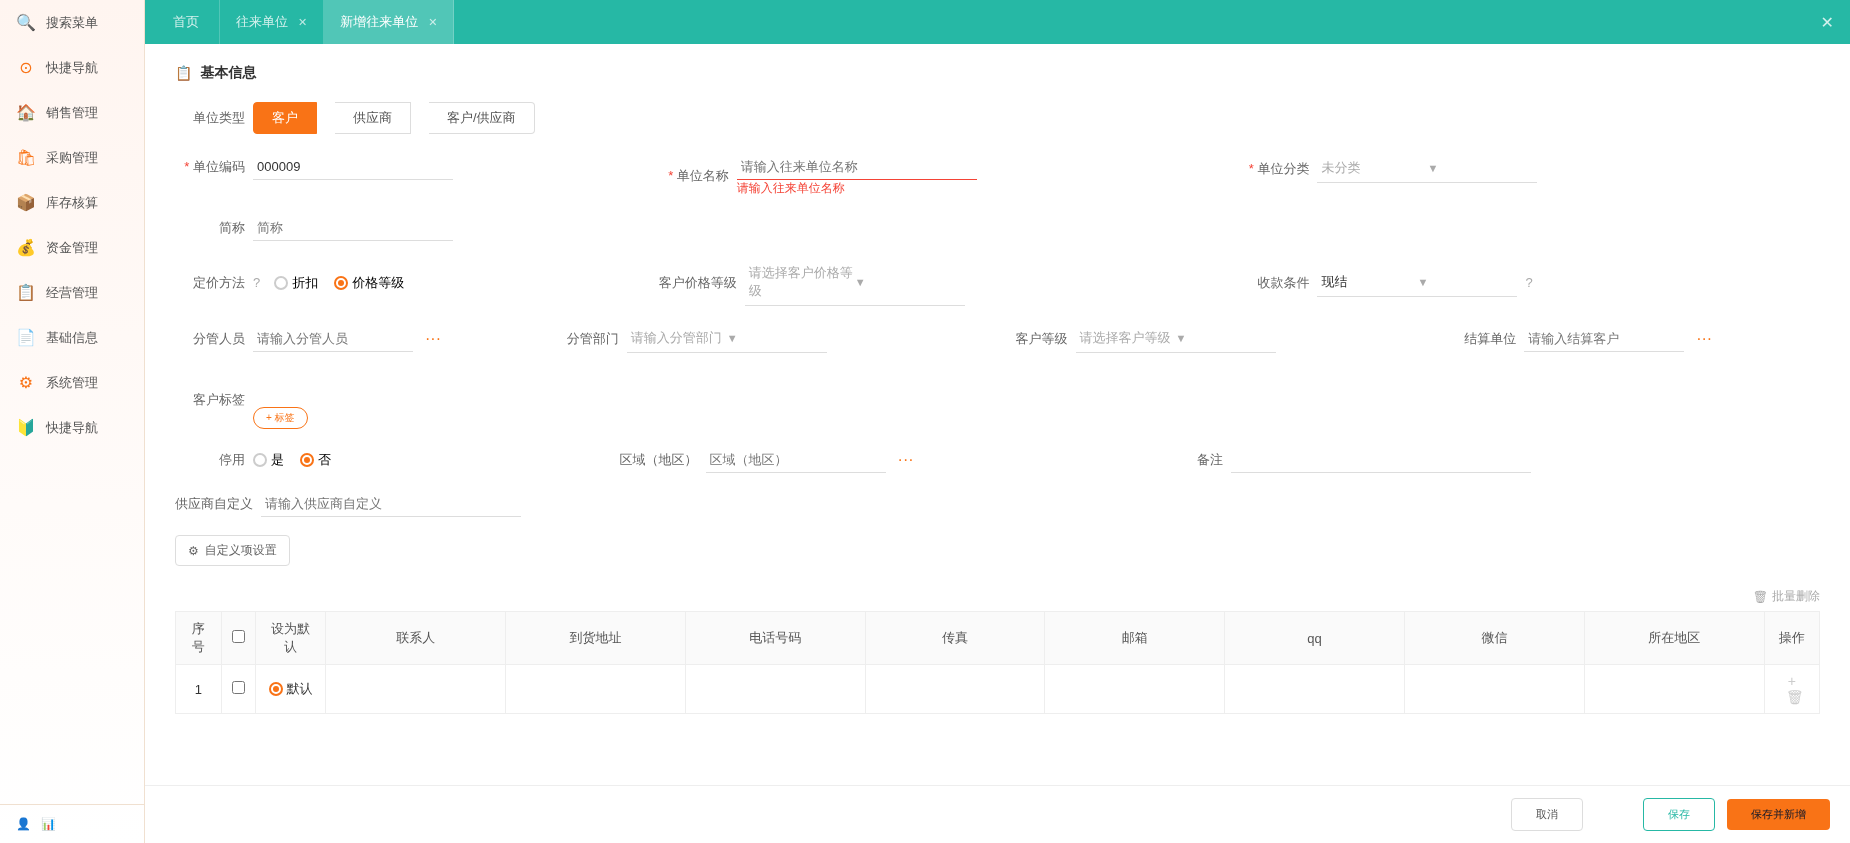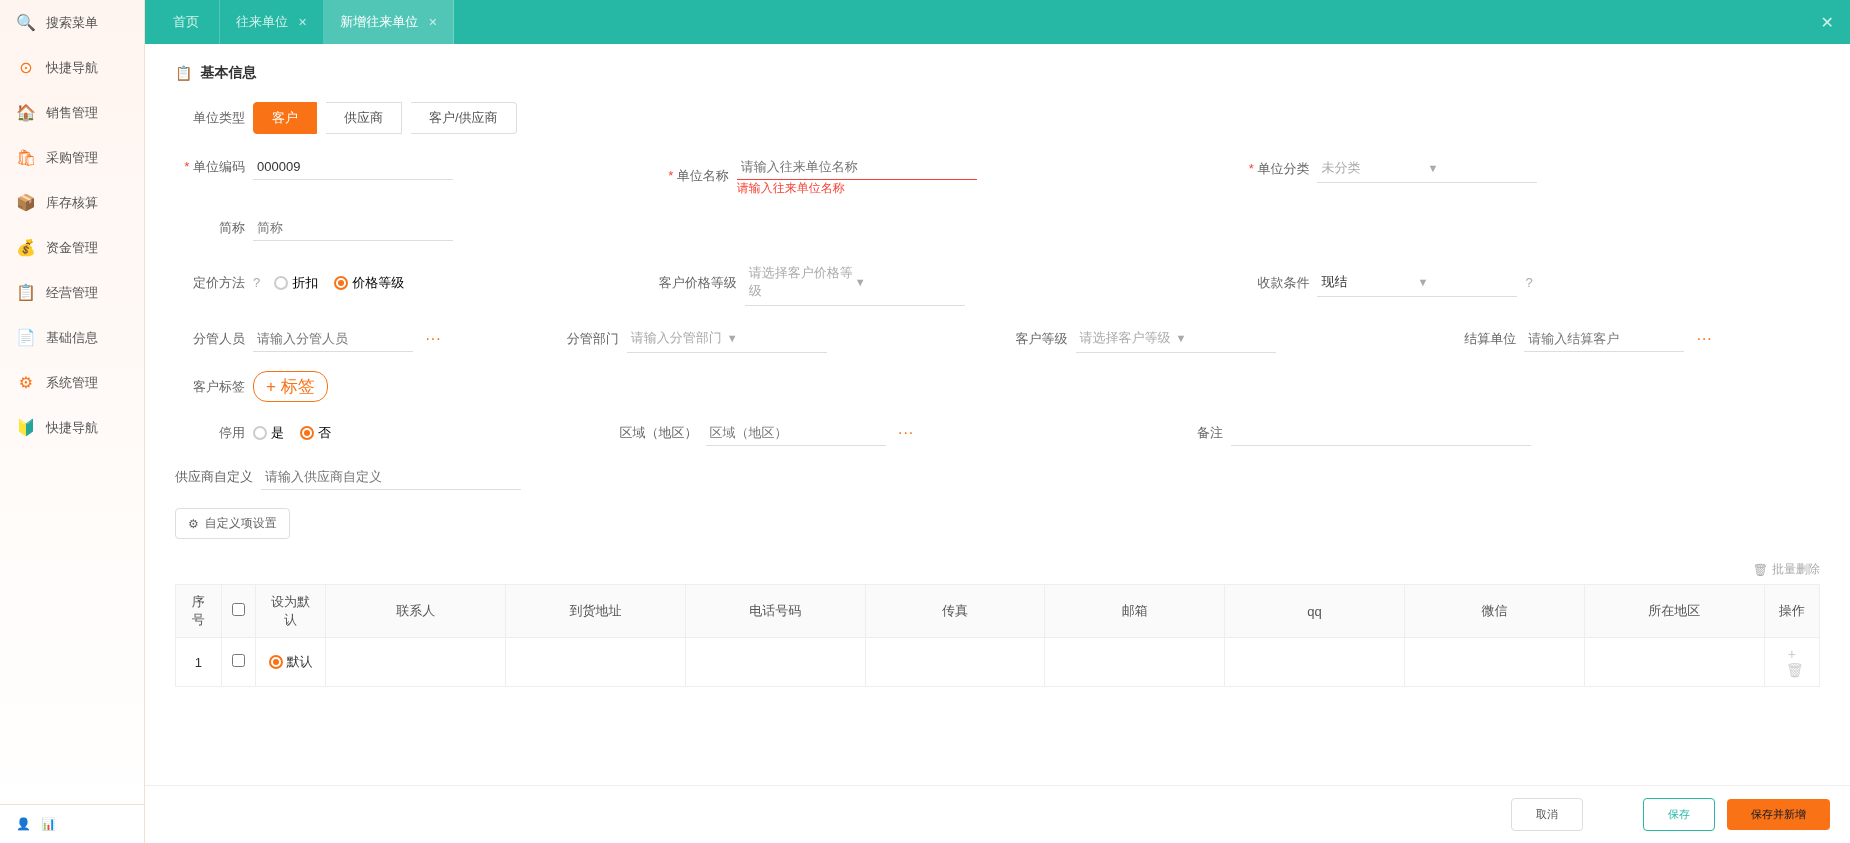--- a/index.html
+++ b/index.html
@@ -119,21 +119,21 @@
       border-bottom: 1px solid #ddd;
       padding: 5px 4px;
       font-size: 13px;
       outline: none;
       color: #333;
       background: transparent;
       min-width: 120px;
     }
     .form-input.error { border-bottom-color: #f44336; }
 
-    .type-btn-group { display: flex; gap: 9px; }
+    .type-btn-group { display: flex; gap: 18px; }
     .type-btn {
       padding: 6px 18px;
       border: 1px solid #ddd;
       cursor: pointer;
       font-size: 13px;
       background: #fff;
       color: #555;
     }
     .type-btn.active { background: #f97316; color: #fff; border-color: #f97316; }
     .type-btn:first-child { border-radius: 4px 0 0 4px; }
@@ -165,21 +165,22 @@
 
     .tag-btn {
       display: inline-flex;
       align-items: center;
       gap: 4px;
       padding: 3px 12px;
       border: 1px solid #f97316;
       border-radius: 14px;
       color: #f97316;
       cursor: pointer;
-      font-size: 17px;
+      font-size: 10px;
+      margin-top: 36px;
     }
 
     .help-icon { color: #aaa; cursor: pointer; font-size: 13px; }
 
     
     .table-section {
       margin-top: 10px;
     }
     .table-toolbar {
       display: flex;

